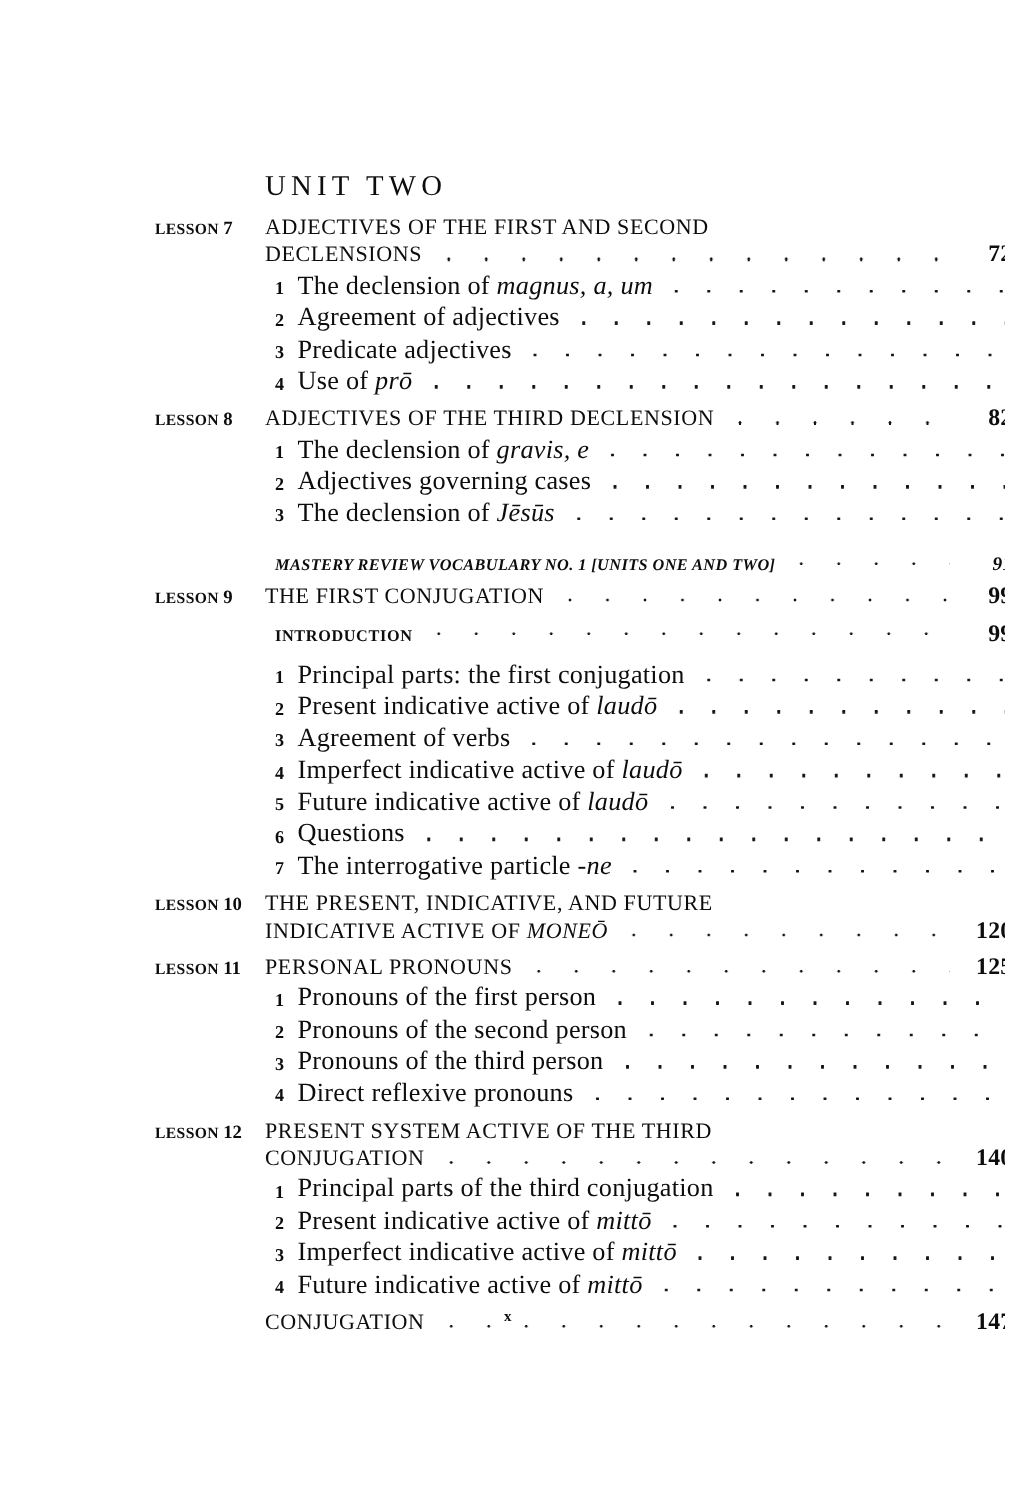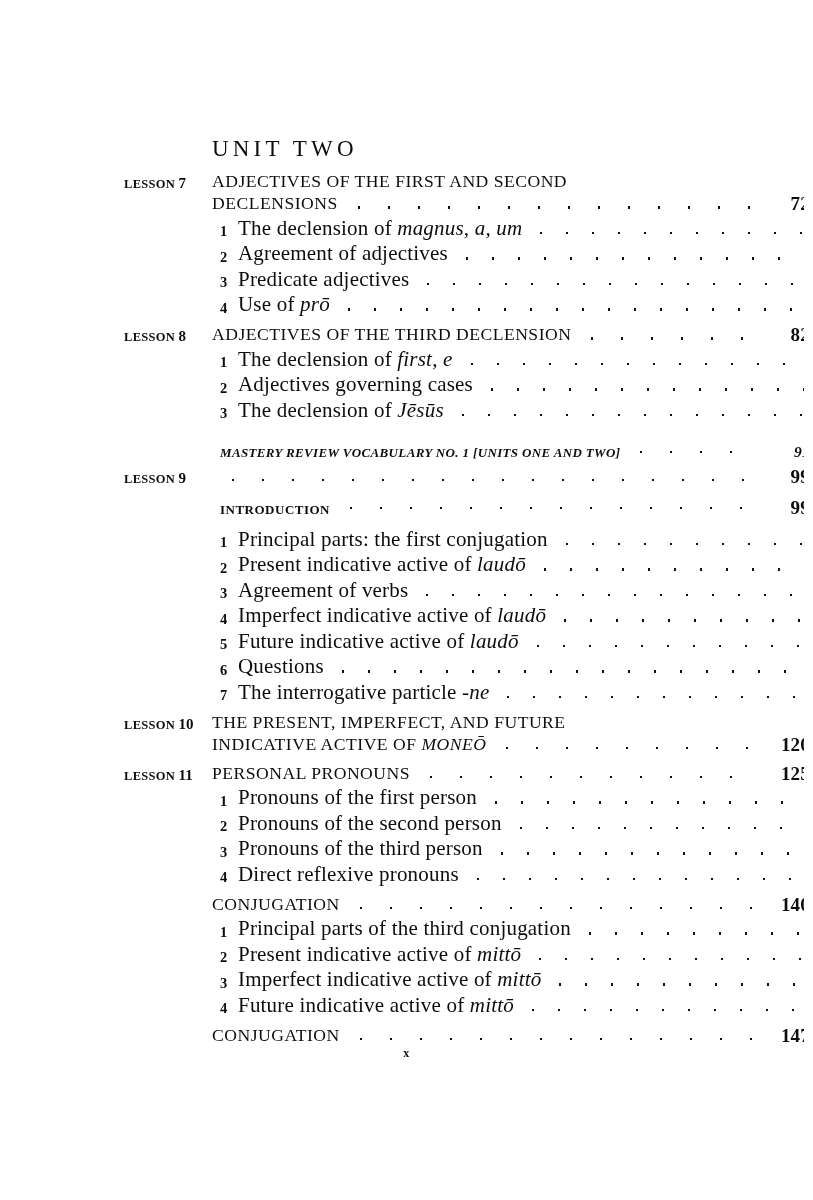--- a/index.html
+++ b/index.html
@@ -230,21 +230,21 @@
           <span>LESSON</span>
           <span class="num">8</span>
         </div>
         <div class="title caps">ADJECTIVES OF THE THIRD DECLENSION</div>
         <div class="leader wide"></div>
         <div class="pageno">82</div>
       </div>
 
       <div class="row sub indent-sub">
         <div class="subnum">1</div>
-        <div class="title"><span>The declension of </span><i>first, e</i></div>
+        <div class="title"><span>The declension of </span><i>gravis, e</i></div>
         <div class="leader"></div>
 
       </div>
 
       <div class="row sub indent-sub">
         <div class="subnum">2</div>
         <div class="title"><span>Adjectives governing cases</span><i></i></div>
         <div class="leader"></div>
 
       </div>
@@ -263,20 +263,21 @@
       <div class="pageno">91</div>
     </div>
 
 
     <div class="lesson-block tight">
       <div class="row">
         <div class="lesson-tag">
           <span>LESSON</span>
           <span class="num">9</span>
         </div>
+        <div class="title caps">THE FIRST CONJUGATION</div>
         <div class="leader wide"></div>
         <div class="pageno">99</div>
       </div>
 
       <div class="introline">
         <div class="itext">INTRODUCTION</div>
         <div class="leader wide"></div>
         <div class="pageno">99</div>
       </div>
 
@@ -329,21 +330,21 @@
 
       </div>
     </div>
 
     <div class="lesson-block">
       <div class="row">
         <div class="lesson-tag">
           <span>LESSON</span>
           <span class="num">10</span>
         </div>
-        <div class="title caps">THE PRESENT, IMPERFECT, AND FUTURE</div>
+        <div class="title caps">THE PRESENT, INDICATIVE, AND FUTURE</div>
       </div>
       <div class="row cont-line">
         <div class="lesson-tag blank"></div>
         <div class="title caps">INDICATIVE ACTIVE OF <i>MONEŌ</i></div>
         <div class="leader wide"></div>
         <div class="pageno">120</div>
       </div>
     </div>
 
     <div class="lesson-block">
@@ -377,20 +378,27 @@
       </div>
       <div class="row sub indent-sub">
         <div class="subnum">4</div>
         <div class="title"><span>Direct reflexive pronouns</span></div>
         <div class="leader"></div>
 
       </div>
     </div>
 
     <div class="lesson-block">
+      <div class="row">
+        <div class="lesson-tag">
+          <span>LESSON</span>
+          <span class="num">12</span>
+        </div>
+        <div class="title caps">PRESENT SYSTEM ACTIVE OF THE THIRD</div>
+      </div>
       <div class="row cont-line">
         <div class="lesson-tag blank"></div>
         <div class="title caps">CONJUGATION</div>
         <div class="leader wide"></div>
         <div class="pageno">140</div>
       </div>
 
       <div class="row sub indent-sub">
         <div class="subnum">1</div>
         <div class="title"><span>Principal parts of the third conjugation</span></div>

